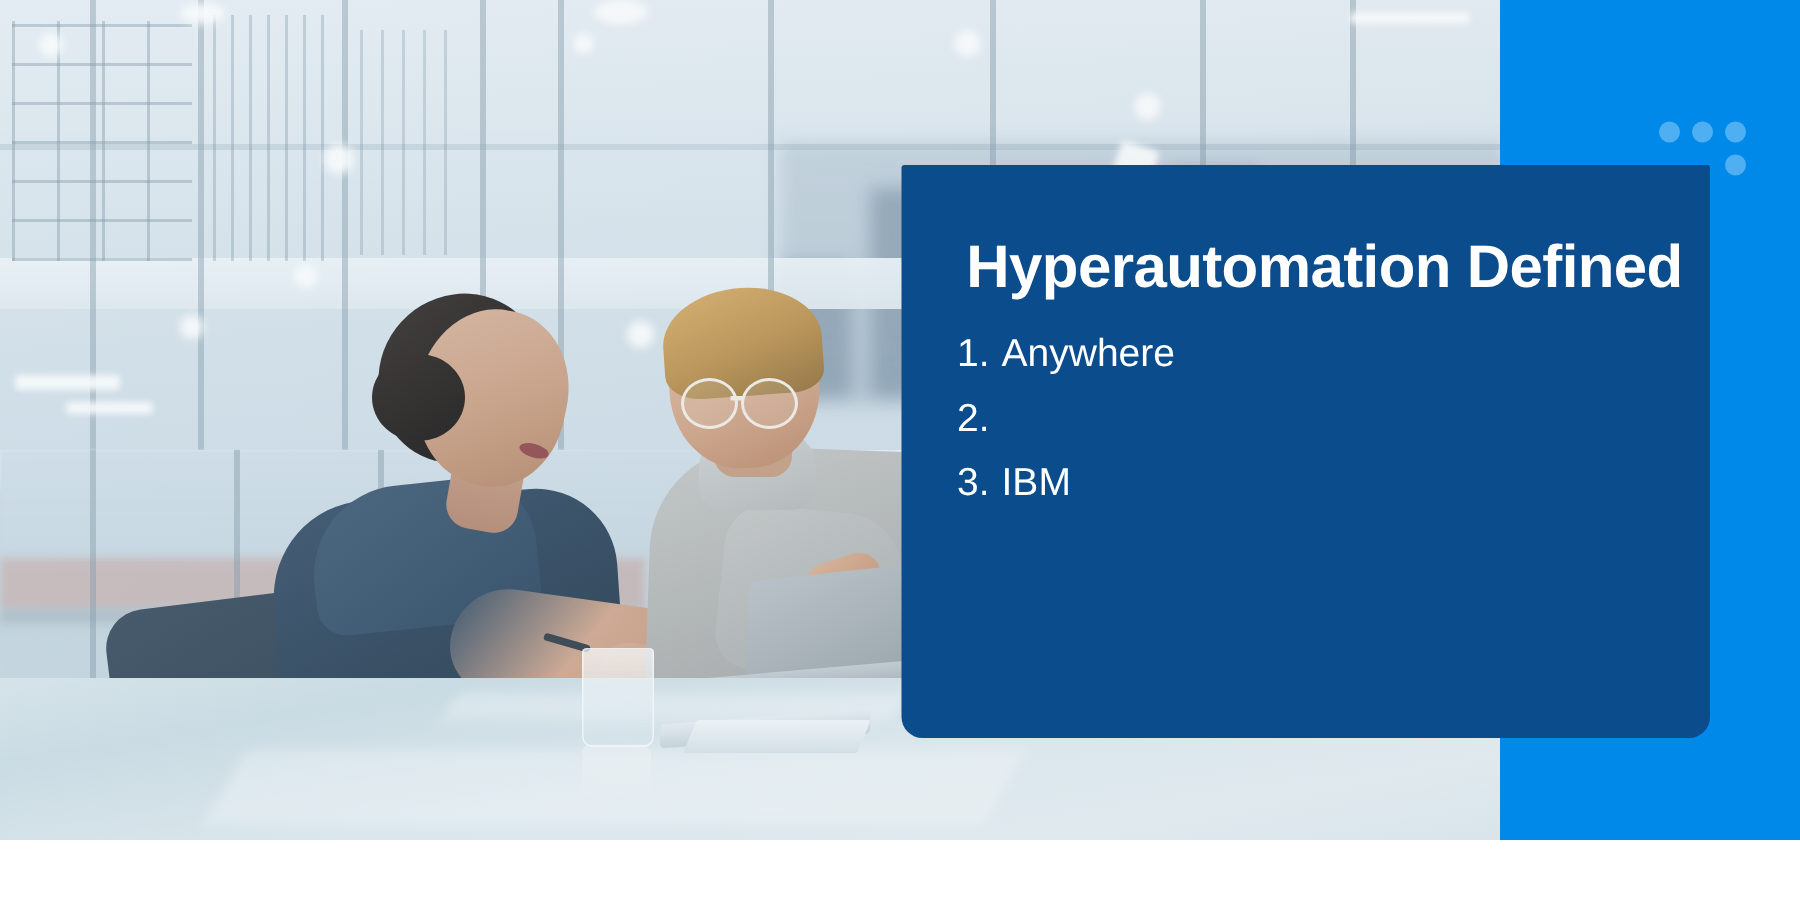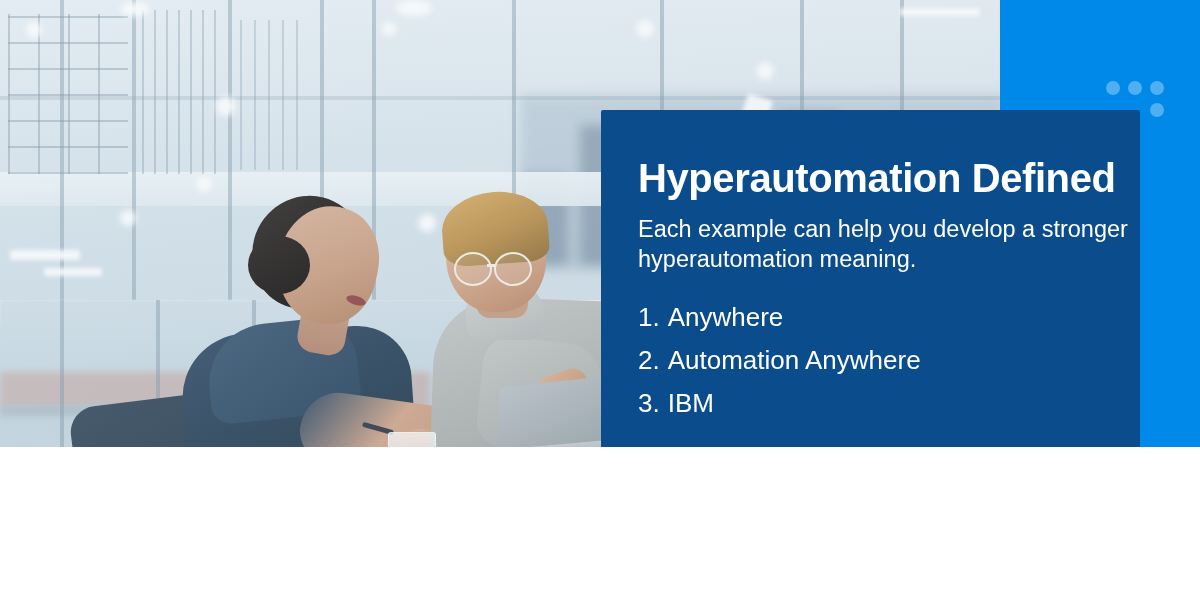--- a/index.html
+++ b/index.html
@@ -2,21 +2,21 @@
 <html><head>
 <meta charset="utf-8">
 <title>Hyperautomation Defined</title>
 <style>
   html,body{margin:0;padding:0;}
   body{
     width:1200px;height:600px;overflow:hidden;
     font-family:"Liberation Sans", sans-serif;
     background:#ffffff;
   }
-  #stage{position:relative;width:1200px;height:447px;overflow:hidden;background:#c9d6dd;}
+  #stage{position:relative;width:1200px;height:560px;overflow:hidden;background:#c9d6dd;text-align:center;}
 
   
   .photo{position:absolute;left:0;top:0;width:1005px;height:600px;overflow:hidden;
          background:linear-gradient(180deg,#dfe8ee 0%,#ccdbe4 45%,#c2d4de 70%,#d8e4ea 100%);}
   .ph{position:absolute;}
 
   
   .wall-top{left:0;top:0;width:1005px;height:300px;
     background:linear-gradient(180deg,#e7eef3 0%,#dde7ee 35%,#d3e0e8 75%,#cfdde6 100%);}
   .mullion{background:rgba(120,145,160,.45);}
@@ -249,30 +249,28 @@
     <span class="dot dot-2"></span>
     <span class="dot dot-3"></span>
     <span class="dot dot-4"></span>
   </div>
 
   <div class="card">
     <div class="card-inner">
 
       <h1 class="card-title">Hyperautomation Defined</h1>
 
-      <p class="card-sub">Each example can help you develop a stronger hyperautomation meaning.</p>
 
       <ol class="card-list">
         <li>
           <span class="li-num">1.</span>
           <span class="li-txt">Anywhere</span>
         </li>
         <li>
           <span class="li-num">2.</span>
-          <span class="li-txt">Automation Anywhere</span>
         </li>
         <li>
           <span class="li-num">3.</span>
           <span class="li-txt">IBM</span>
         </li>
       </ol>
 
     </div>
   </div>
 

